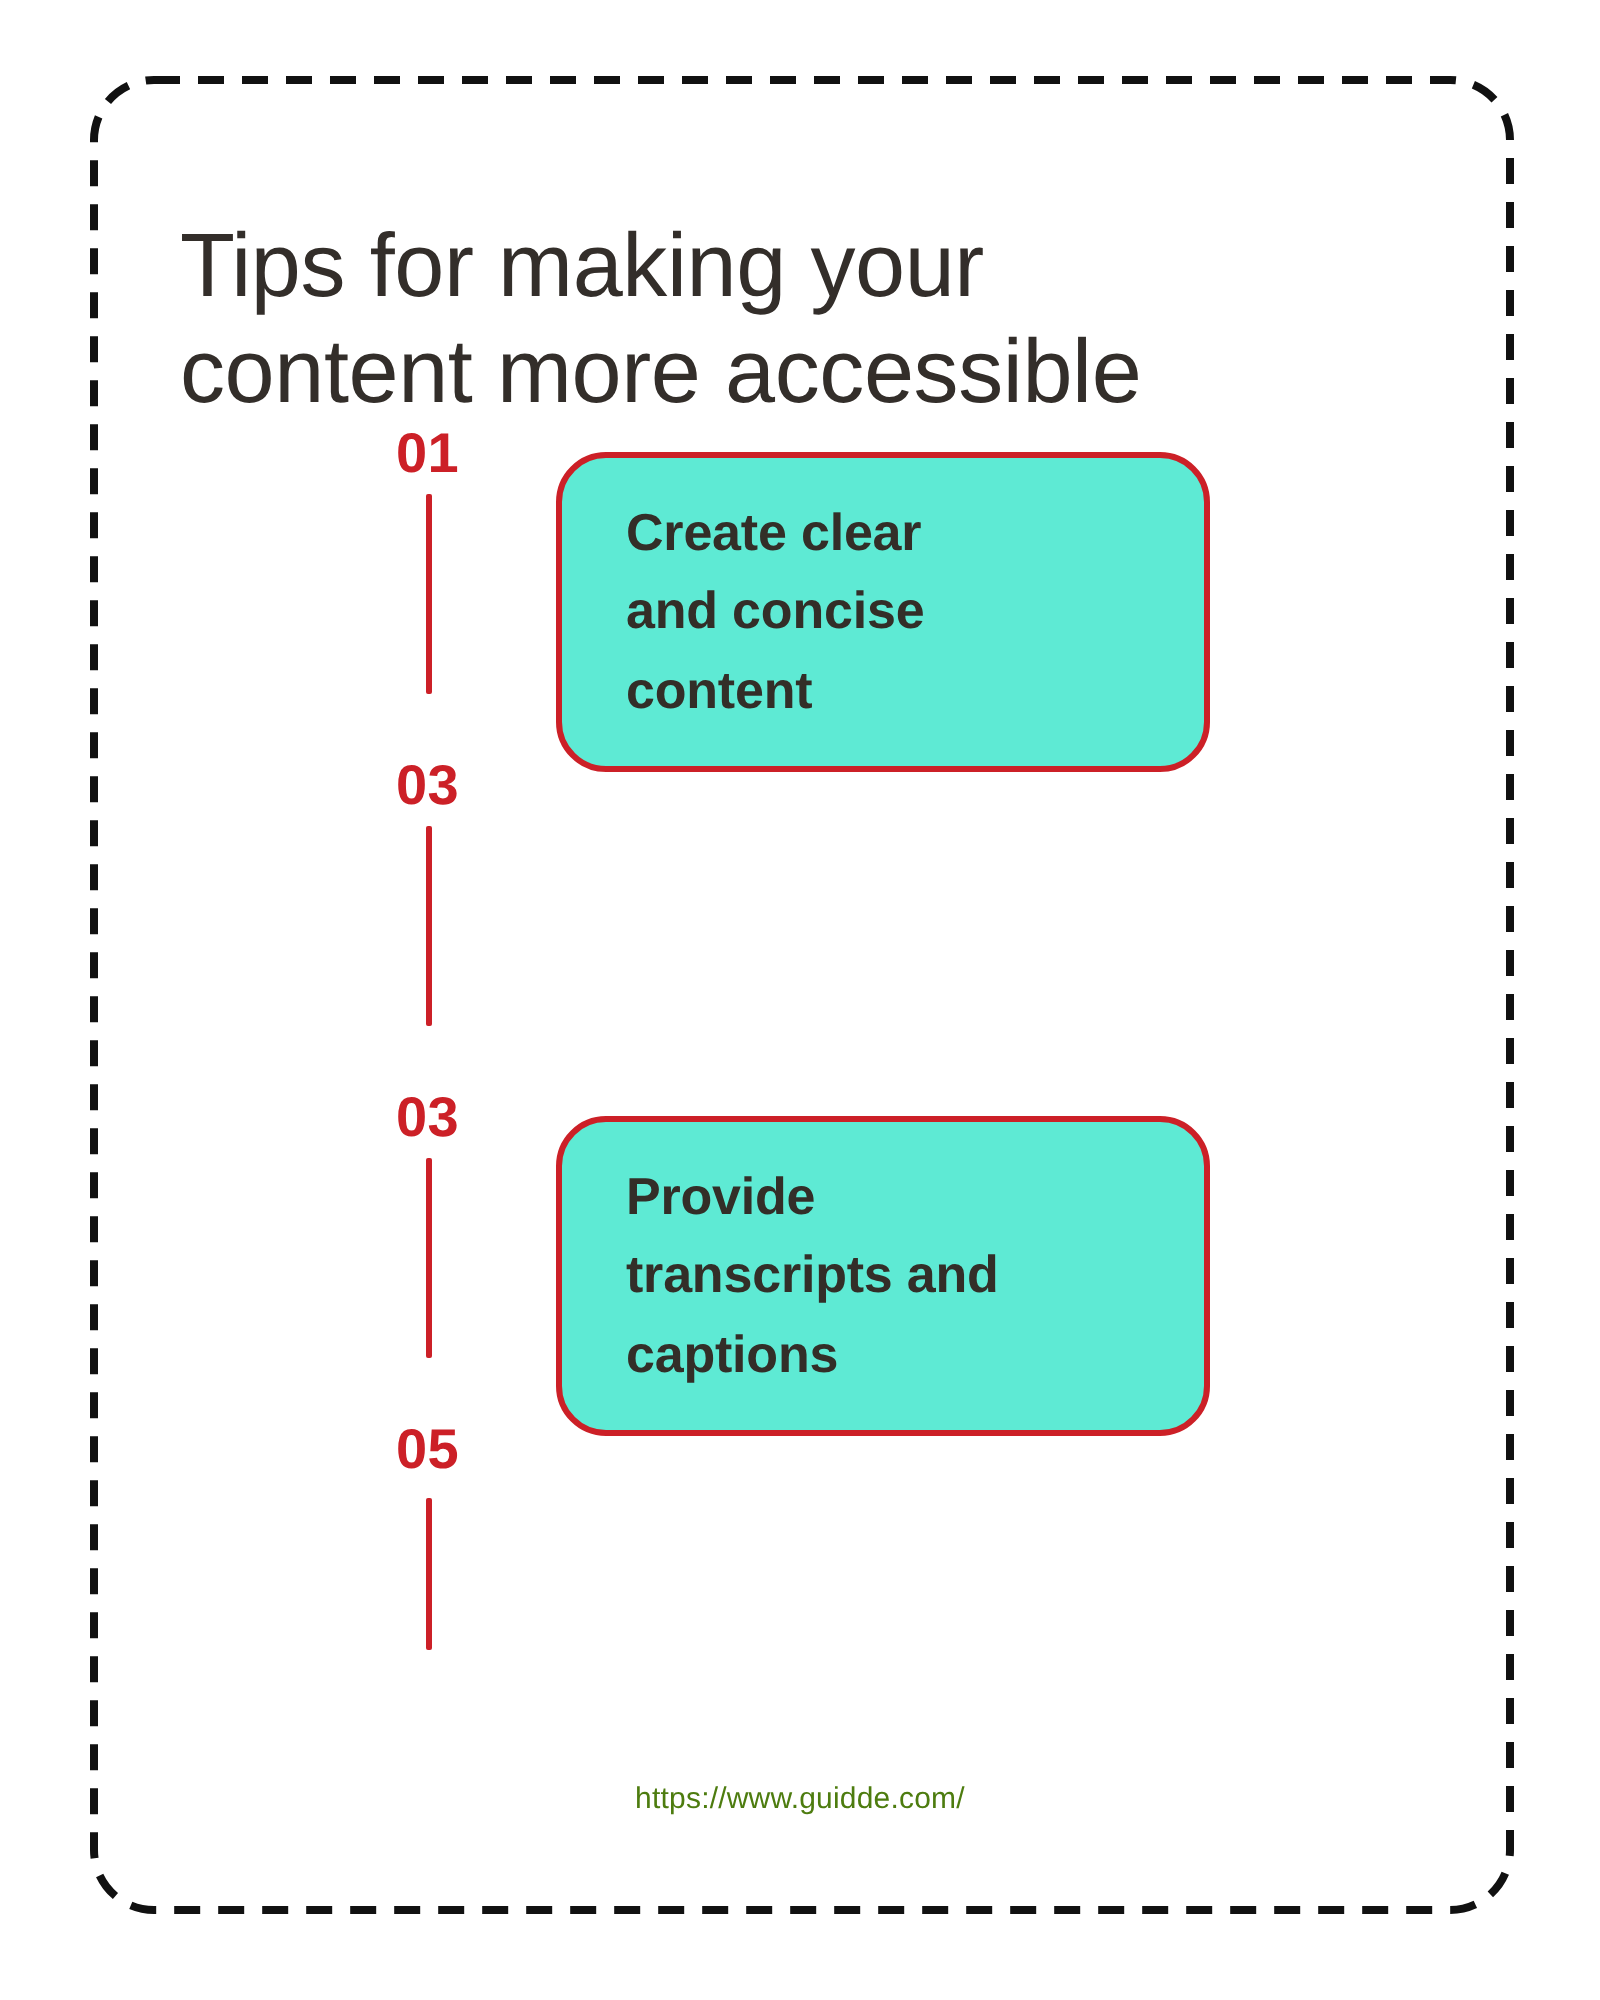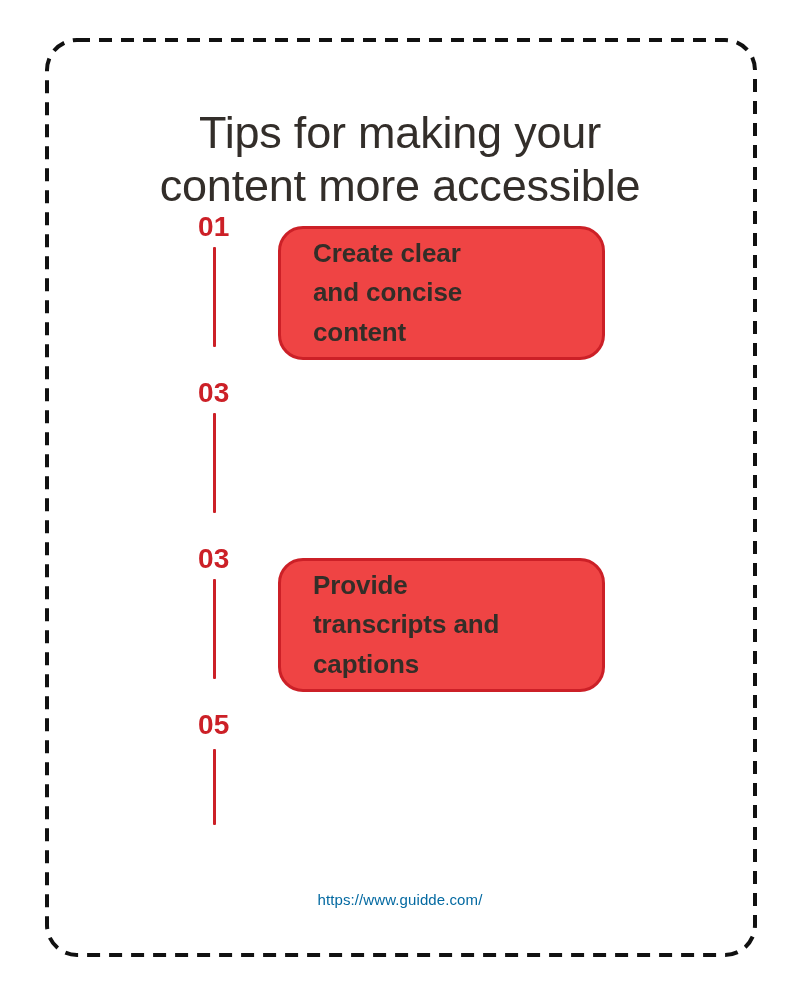--- a/index.html
+++ b/index.html
@@ -37,21 +37,20 @@
     height: 100%;
     overflow: visible;
   }
 
   
   .title {
     position: absolute;
     left: 90px;
     top: 76px;
     width: 620px;
-    text-align: center;
     font-size: 45px;
     font-weight: 400;
     line-height: 1.18;
     letter-spacing: -0.2px;
     color: #332e2a;
     white-space: pre-line;
   }
 
   
   .steps {
@@ -93,27 +92,27 @@
   .step:last-child .step-rule {
     height: 76px;
     top: 38px;
   }
 
   .step-card {
     position: absolute;
     left: 278px;
     top: 13px;
     width: 327px;
-    height: 134px;
+    height: 160px;
     box-sizing: border-box;
     border: 3px solid #cc2027;
     border-radius: 25px;
     display: flex;
     align-items: center;
-    background: #ef4444;
+    background: #5eead4;
   }
   .step-card-text {
     font-size: 26px;
     font-weight: 700;
     line-height: 1.52;
     color: #332e28;
     letter-spacing: -0.1px;
     padding-left: 32px;
     padding-right: 14px;
     white-space: pre-line;
@@ -126,21 +125,21 @@
 
   
   .footer-url {
     position: absolute;
     left: 90px;
     top: 891px;
     width: 620px;
     text-align: center;
     font-size: 15px;
     font-weight: 400;
-    color: #0369a1;
+    color: #4d7c0f;
     letter-spacing: 0.1px;
   }
 </style>
 </head>
 <body>
 
 <div id="poster">
 
   <div class="dashed-frame">
     <svg viewBox="0 0 712 919" preserveAspectRatio="none" aria-hidden="true">

